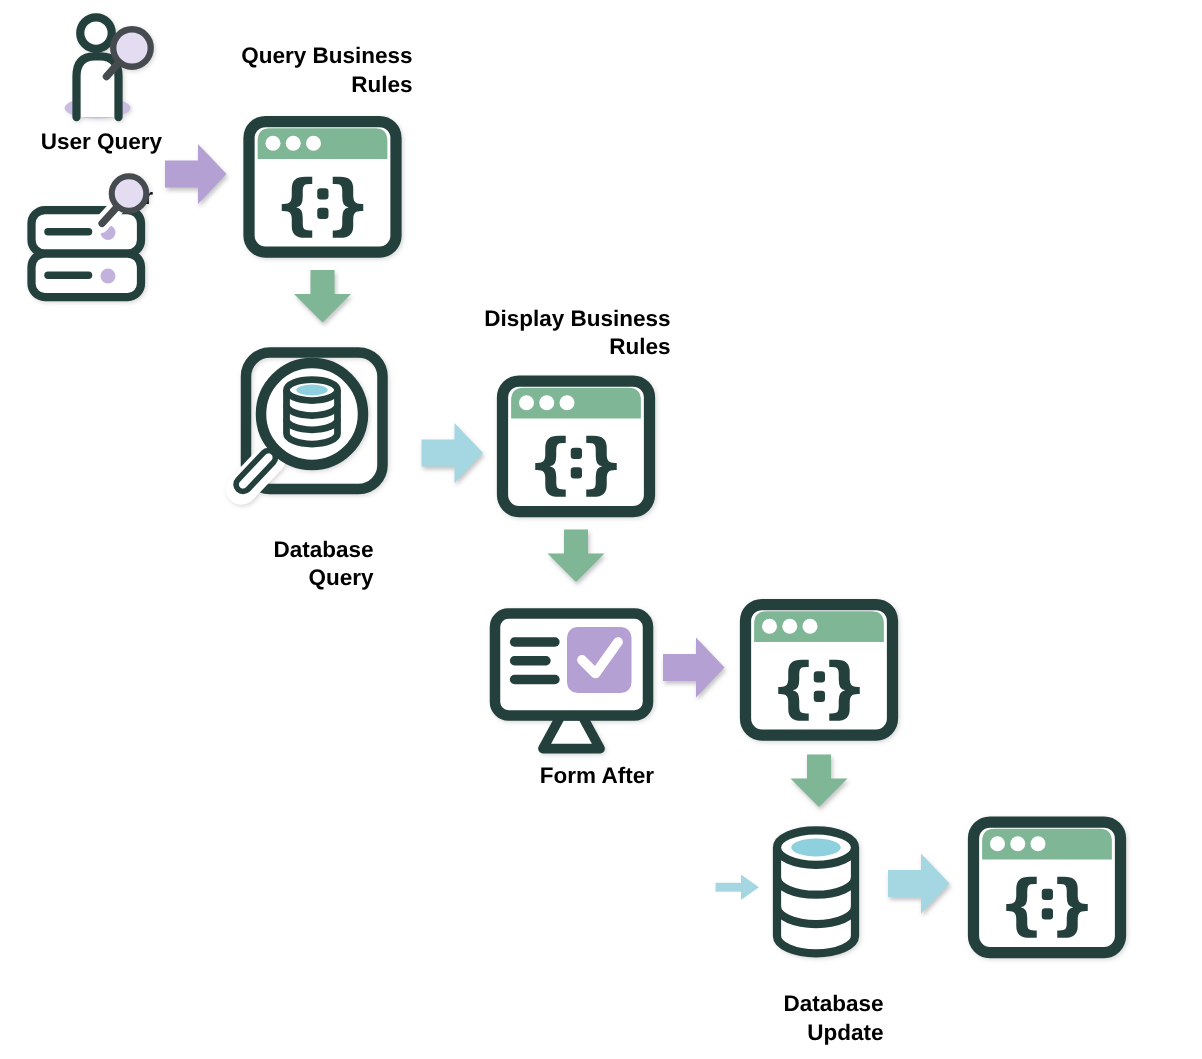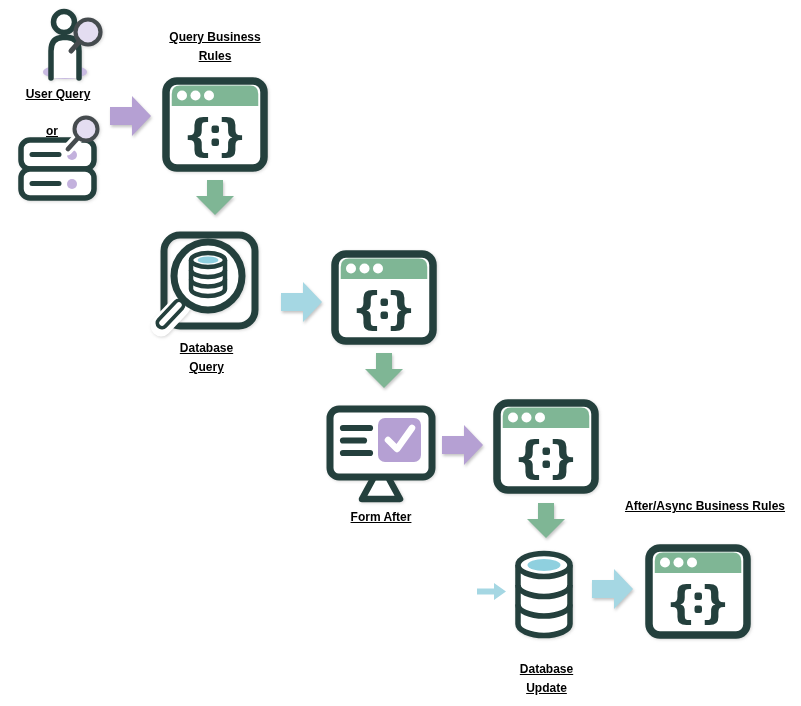--- a/index.html
+++ b/index.html
@@ -19,27 +19,26 @@
     position: relative;
     width: 801px;
     height: 706px;
     background: var(--white);
     overflow: hidden;
     font-family: "Liberation Sans", sans-serif;
   }
   .abs { position: absolute; }
   .lbl {
     position: absolute;
-    text-align: center;
+    text-align: right;
     font-weight: 600;
-    font-size: 12px;
+    font-size: 15px;
     line-height: 19px;
     color: var(--text);
     letter-spacing: 0;
-    text-decoration: underline;
   }
   svg { display: block; overflow: visible; }
   .icon-shadow { filter: drop-shadow(1px 1.5px 1.5px rgba(110,110,110,.28)); }
   .arrow { filter: drop-shadow(1.5px 2px 1.5px rgba(100,100,100,.38)); }
   .f-green  { fill: var(--green); }
   .f-purple { fill: var(--purple); }
   .f-blue   { fill: var(--blue); }
   .f-cyan   { fill: var(--cyan); }
   .f-dark   { fill: var(--outline); }
   .f-lav    { fill: var(--purple-light); }
@@ -113,26 +112,27 @@
     <line x1="29" y1="78" x2="12" y2="96" stroke="#24403d" stroke-width="13" stroke-linecap="round"></line>
     <line x1="29" y1="78" x2="12" y2="96" stroke="#fff" stroke-width="5.5" stroke-linecap="round"></line>
     <circle cx="58" cy="49" r="34" fill="#fff" stroke="#24403d" stroke-width="7"></circle>
     <path d="M41 33 L41 62 A17 7 0 0 0 75 62 L75 33" fill="#fff" stroke="#24403d" stroke-width="4.5"></path>
     <path d="M41 43 A17 7 0 0 0 75 43" fill="none" stroke="#24403d" stroke-width="4.5"></path>
     <path d="M41 52.5 A17 7 0 0 0 75 52.5" fill="none" stroke="#24403d" stroke-width="4.5"></path>
     <ellipse cx="58" cy="33" rx="17" ry="7" fill="#fff" stroke="#24403d" stroke-width="4.5"></ellipse>
     <ellipse class="f-cyan" cx="58" cy="33" rx="10.5" ry="3.6"></ellipse>
   </svg>
 
-  <div class="lbl" style="left:164px;top:339px;width:85px">Database Query</div>
+  <div class="lbl" style="left:164px;top:357px;width:85px">Database Query</div>
 
   <svg class="abs arrow" style="left:281px;top:280px" width="42" height="44" viewBox="0 0 42 44">
     <polygon class="f-blue" points="0,13 22,13 22,2 41,22 22,42 22,31 0,31"></polygon>
   </svg>
 
+  <div class="lbl" style="left:322px;top:203px;width:125px">Display Business Rules</div>
 
   <svg class="abs icon-shadow" style="left:331px;top:250px" width="106" height="95" viewBox="0 0 106 95">
     <rect class="win-frame" x="4" y="4" width="98" height="87" rx="11"></rect>
     <path class="f-green" d="M9.75 17 Q9.75 8.5 18 8.5 L88 8.5 Q96.25 8.5 96.25 17 L96.25 29 L9.75 29 Z"></path>
     <circle cx="20" cy="18.5" r="5" fill="#fff"></circle>
     <circle cx="33.5" cy="18.5" r="5" fill="#fff"></circle>
     <circle cx="47" cy="18.5" r="5" fill="#fff"></circle>
     <text class="brace" x="36" y="74">{</text>
     <text class="brace" x="70" y="74">}</text>
     <rect class="f-dark" x="49.5" y="48.5" width="7.5" height="7.5" rx="2.2"></rect>
@@ -187,21 +187,20 @@
     <ellipse cx="30" cy="15" rx="26" ry="11.5" fill="#fff" stroke="#24403d" stroke-width="5.5"></ellipse>
     <ellipse class="f-cyan" cx="30" cy="15" rx="16.5" ry="6"></ellipse>
   </svg>
 
   <div class="lbl" style="left:504px;top:660px;width:85px">Database Update</div>
 
   <svg class="abs arrow" style="left:592px;top:567px" width="42" height="44" viewBox="0 0 42 44">
     <polygon class="f-blue" points="0,13 22,13 22,2 41,22 22,42 22,31 0,31"></polygon>
   </svg>
 
-  <div class="lbl" style="left:610px;top:497px;width:190px">After/Async Business Rules</div>
 
   <svg class="abs icon-shadow" style="left:645px;top:544px" width="106" height="95" viewBox="0 0 106 95">
     <rect class="win-frame" x="4" y="4" width="98" height="87" rx="11"></rect>
     <path class="f-green" d="M9.75 17 Q9.75 8.5 18 8.5 L88 8.5 Q96.25 8.5 96.25 17 L96.25 29 L9.75 29 Z"></path>
     <circle cx="20" cy="18.5" r="5" fill="#fff"></circle>
     <circle cx="33.5" cy="18.5" r="5" fill="#fff"></circle>
     <circle cx="47" cy="18.5" r="5" fill="#fff"></circle>
     <text class="brace" x="36" y="74">{</text>
     <text class="brace" x="70" y="74">}</text>
     <rect class="f-dark" x="49.5" y="48.5" width="7.5" height="7.5" rx="2.2"></rect>

